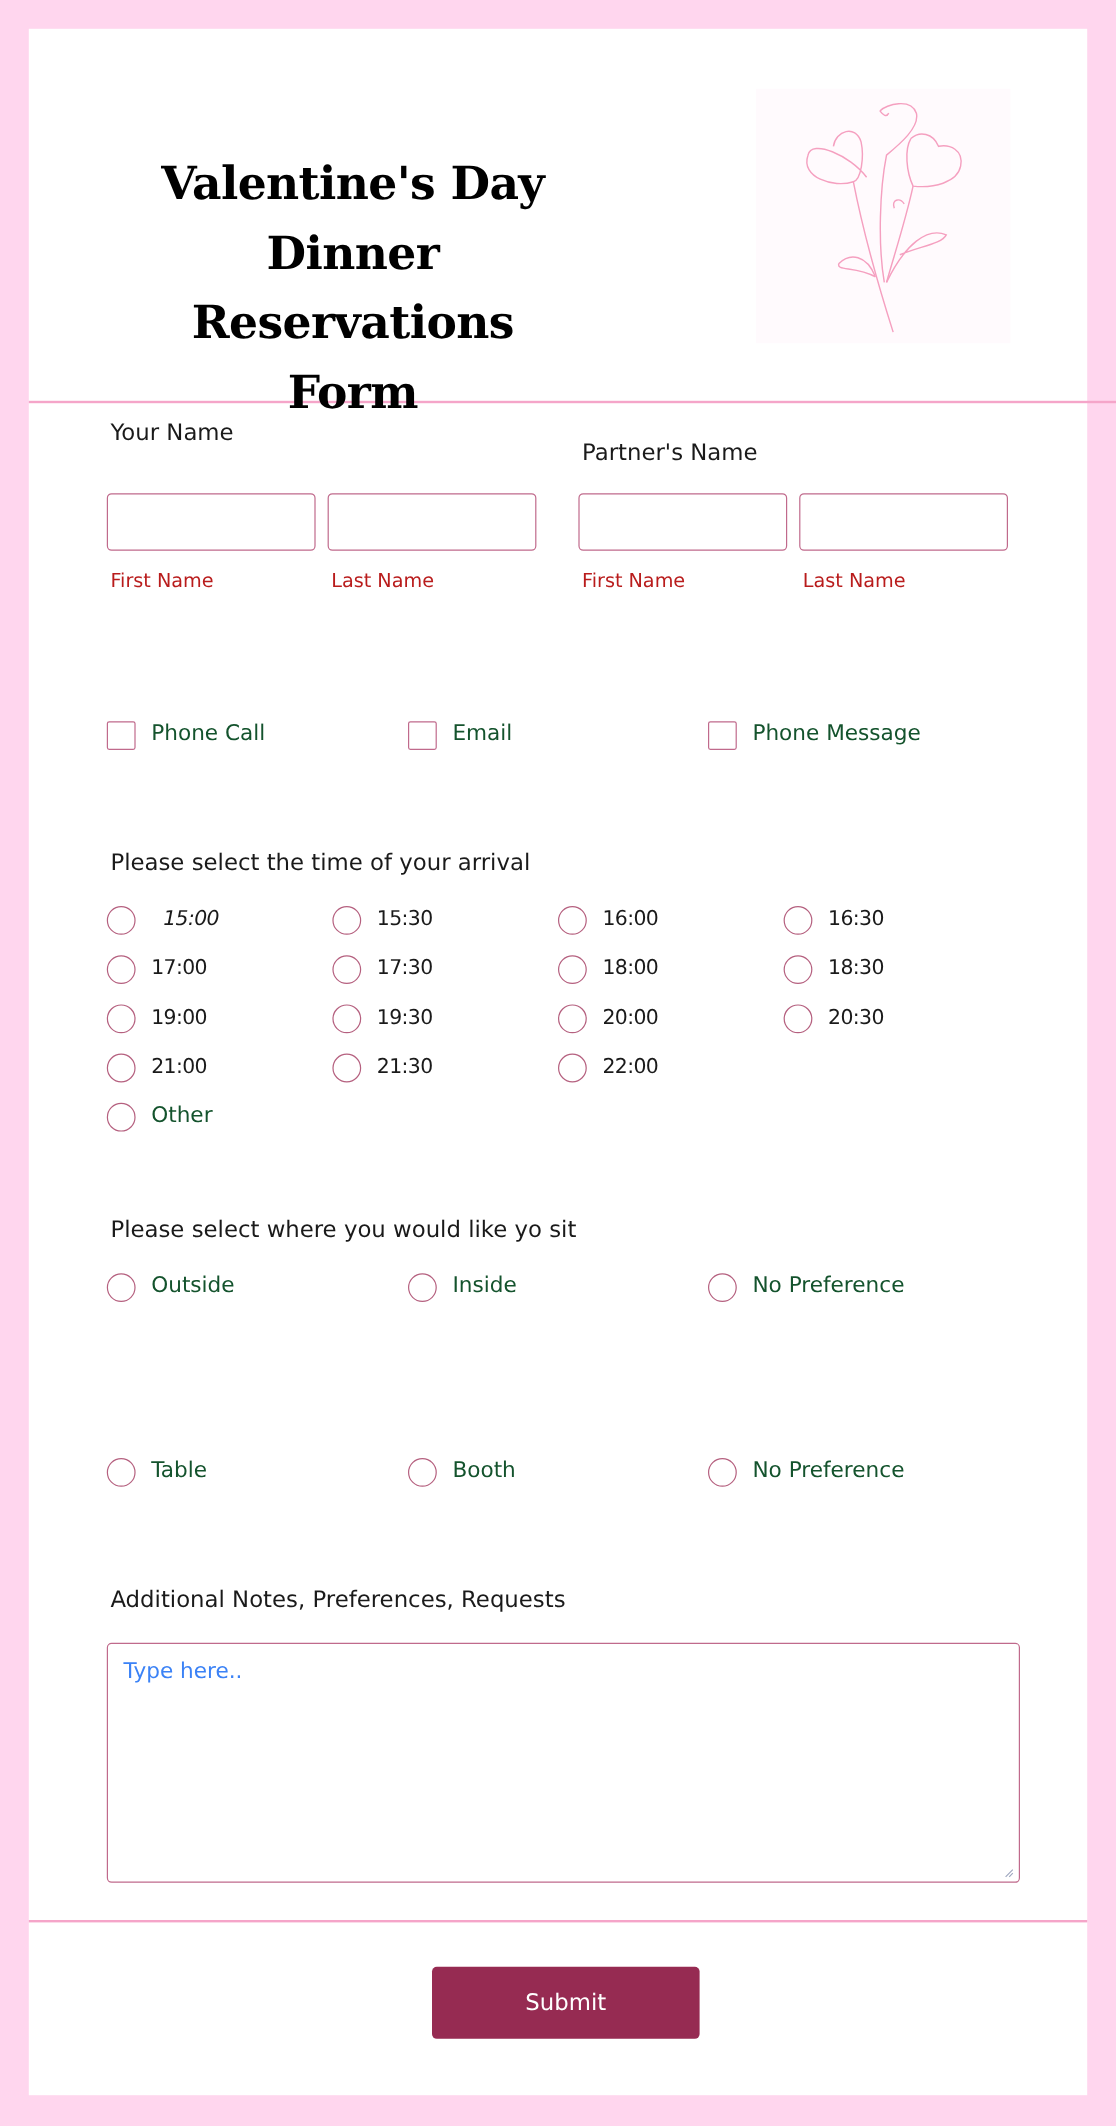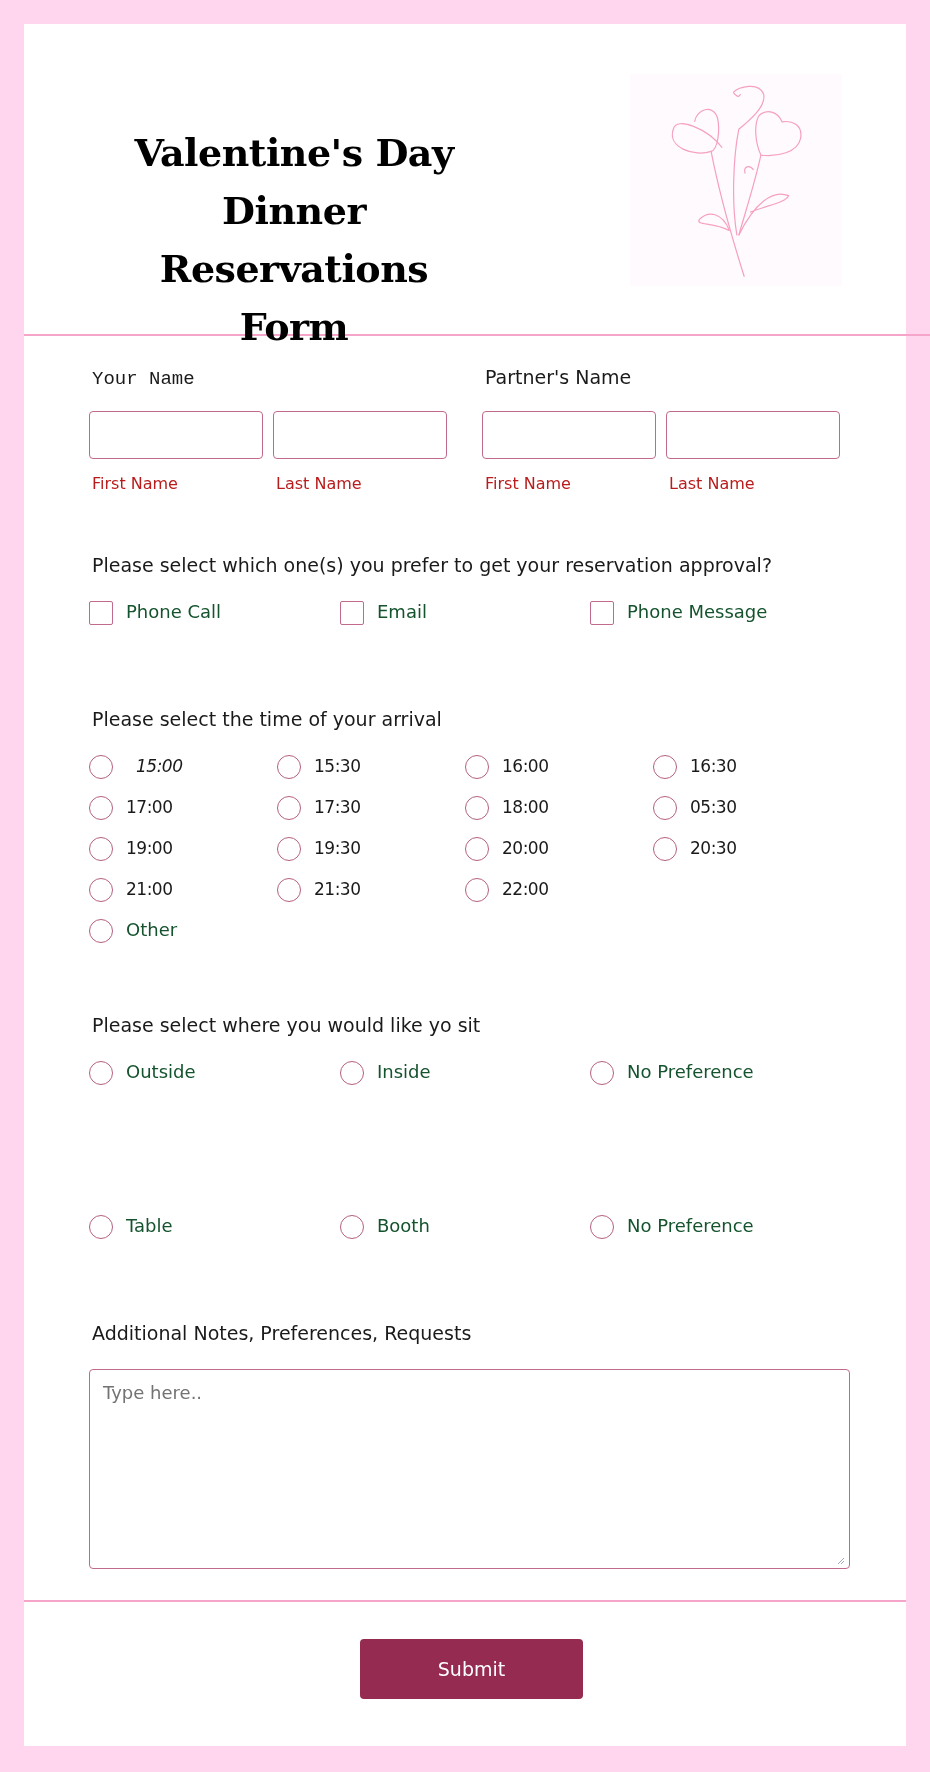--- a/index.html
+++ b/index.html
@@ -37,21 +37,21 @@
   .radio {
     position:absolute; box-sizing:border-box; width:24px; height:24px;
     border:1.5px solid #b5607f; border-radius:50%; background:#fff;
   }
   .opt { position:absolute; font-size:18px; color:#14532d; }
   .time-opt { position:absolute; font-size:17px; color:#1a1a1a; letter-spacing:-0.5px; }
   .notes {
     position:absolute; left:65px; top:1345px; width:761px; height:200px;
     box-sizing:border-box; border:1.5px solid #c06a8c; border-radius:4px; background:#fff;
   }
-  .notes-ph { position:absolute; left:13px; top:12px; font-size:18px; color:#737373; }
+  .notes-ph { position:absolute; left:13px; top:12px; font-size:18px; color:#3b82f6; }
   .resize { position:absolute; right:4px; bottom:3px; width:8px; height:8px; }
   .divider2 { position:absolute; left:0; top:1576px; width:882px; height:2px; background:#f5a5c9; }
   .submit {
     position:absolute; left:336px; top:1615px; width:223px; height:60px;
     background:#962b52; border-radius:4px; color:#fff; font-size:19px;
     display:flex; align-items:center; justify-content:center;
   }
 </style>
 </head>
 <body>
@@ -68,33 +68,32 @@
         <path d="M112 20 C 115 24, 118 26, 120 22"></path>
         <path d="M140 45 C 148 38, 160 40, 165 52 C 175 50, 188 55, 185 70 C 182 85, 160 90, 142 88 C 136 75, 134 55, 140 45"></path>
         <path d="M142 88 C 135 120, 125 150, 118 175"></path>
         <path d="M125 108 C 122 100, 130 98, 134 104"></path>
         <path d="M118 175 C 135 140, 155 125, 172 132 C 168 140, 150 142, 130 150"></path>
         <path d="M108 170 C 100 150, 85 148, 75 158 C 72 165, 90 160, 108 170"></path>
       </svg>
     </div>
   </div>
 
-  <div class="label" style="left:68px; top:344px;font-family:Liberation Mono, monospace;">Your Name</div>
+  <div class="label" style="left:68px; top:326px;">Your Name</div>
   <input class="text-input" style="left: 65px; top: 387px;" value="">
   <input class="text-input" style="left: 249px; top: 387px;" value="">
   <div class="sublabel" style="left:68px; top:450px;">First Name</div>
   <div class="sublabel" style="left:252px; top:450px;">Last Name</div>
 
   <div class="label" style="left:461px; top:342px;">Partner's Name</div>
   <input class="text-input" style="left: 458px; top: 387px;" value="">
   <input class="text-input" style="left: 642px; top: 387px;" value="">
   <div class="sublabel" style="left:461px; top:450px;">First Name</div>
   <div class="sublabel" style="left:645px; top:450px;">Last Name</div>
 
-  <div class="label" style="left:68px; top:530px;">Please select which one(s) you prefer to get your reservation approval?</div>
   <div class="check" style="left:65px; top:577px;"></div>
   <div class="opt" style="left:102px; top:577px;">Phone Call</div>
   <div class="check" style="left:316px; top:577px;"></div>
   <div class="opt" style="left:353px; top:577px;">Email</div>
   <div class="check" style="left:566px; top:577px;"></div>
   <div class="opt" style="left:603px; top:577px;">Phone Message</div>
 
   <div class="label" style="left:68px; top:684px;">Please select the time of your arrival</div>
 
   <div class="radio" style="left:65px; top:731px;"></div>
@@ -106,21 +105,21 @@
   <div class="radio" style="left:629px; top:731px;"></div>
   <div class="time-opt" style="left:666px; top:732px;">16:30</div>
 
   <div class="radio" style="left:65px; top:772px;"></div>
   <div class="time-opt" style="left:102px; top:773px;">17:00</div>
   <div class="radio" style="left:253px; top:772px;"></div>
   <div class="time-opt" style="left:290px; top:773px;">17:30</div>
   <div class="radio" style="left:441px; top:772px;"></div>
   <div class="time-opt" style="left:478px; top:773px;">18:00</div>
   <div class="radio" style="left:629px; top:772px;"></div>
-  <div class="time-opt" style="left:666px; top:773px;">05:30</div>
+  <div class="time-opt" style="left:666px; top:773px;">18:30</div>
 
   <div class="radio" style="left:65px; top:813px;"></div>
   <div class="time-opt" style="left:102px; top:814px;">19:00</div>
   <div class="radio" style="left:253px; top:813px;"></div>
   <div class="time-opt" style="left:290px; top:814px;">19:30</div>
   <div class="radio" style="left:441px; top:813px;"></div>
   <div class="time-opt" style="left:478px; top:814px;">20:00</div>
   <div class="radio" style="left:629px; top:813px;"></div>
   <div class="time-opt" style="left:666px; top:814px;">20:30</div>
 

